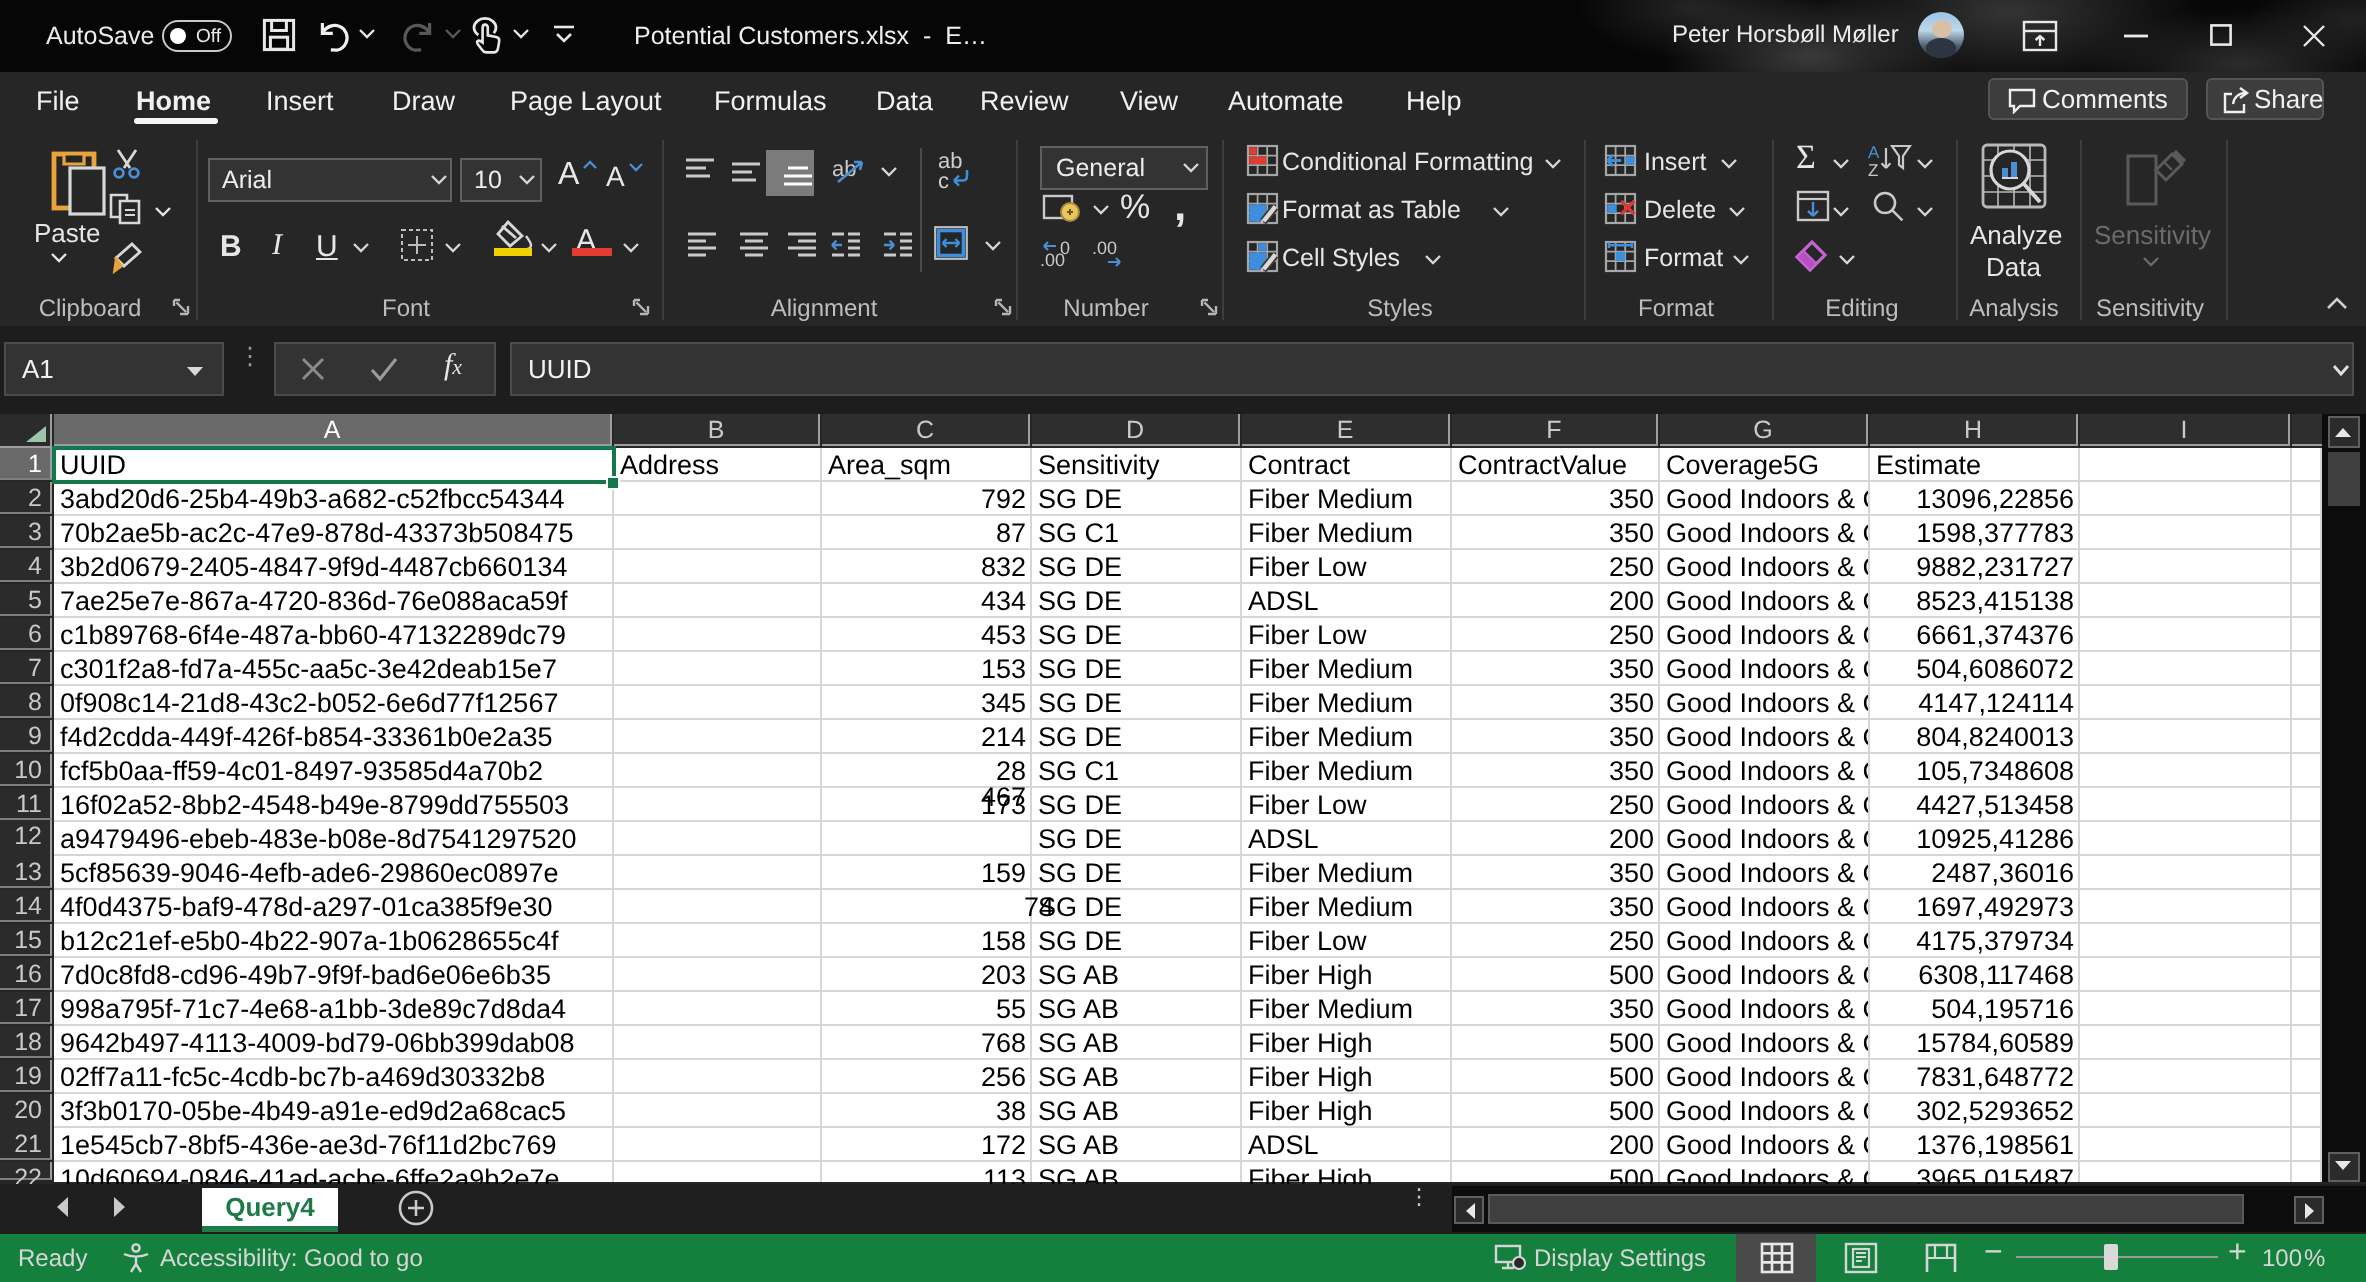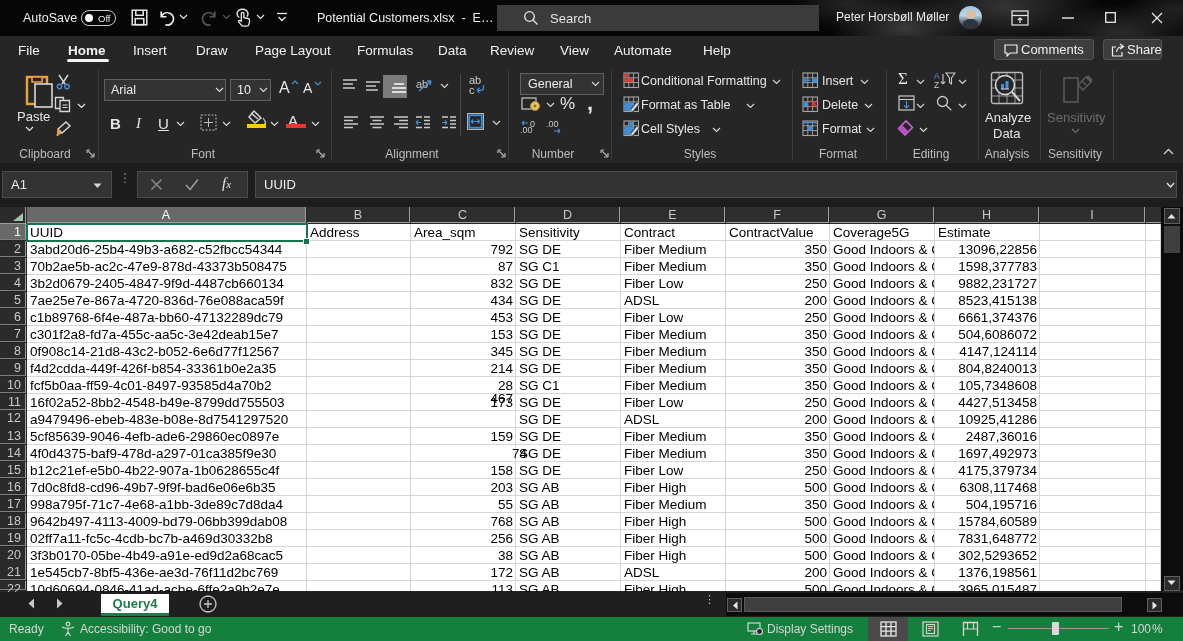--- a/index.html
+++ b/index.html
@@ -115,27 +115,20 @@
       </svg>
  <svg class="abs" style="left:256px;top:14px" width="9" height="6" viewBox="0 0 9 6">
         <path d="M1 1l3.5 3.5L8 1" fill="none" stroke="#e8e8e8" stroke-width="1.2"></path>
       </svg>
 
  <svg class="abs" style="left:276px;top:12px" width="12" height="11" viewBox="0 0 12 11">
         <path d="M1 1.5h10" stroke="#e8e8e8" stroke-width="1.3"></path>
         <path d="M2.5 5l3.5 3.5L9.5 5" fill="none" stroke="#e8e8e8" stroke-width="1.3"></path>
       </svg>
  <div id="title">Potential Customers.xlsx&nbsp;&nbsp;-&nbsp;&nbsp;E…</div>
- <div id="searchbox">
-  <svg class="abs" style="left:26px;top:5px" width="16" height="16" viewBox="0 0 16 16">
-          <circle cx="6.5" cy="6.5" r="4.8" fill="none" stroke="#e4e4e4" stroke-width="1.3"></circle>
-          <path d="M10 10l4.5 4.5" stroke="#e4e4e4" stroke-width="1.3"></path>
-        </svg>
-  <div class="stxt">Search</div>
- </div>
  <div id="profname">Peter Horsbøll Møller</div>
  <div id="avatar">
         <b></b>
         <i></i>
       </div>
 
  <svg class="abs" style="left:1011px;top:10px" width="18" height="16" viewBox="0 0 18 16">
         <rect x="1" y="1" width="16" height="14" fill="none" stroke="#e8e8e8" stroke-width="1.2"></rect>
         <path d="M1 5.5h16" stroke="#e8e8e8" stroke-width="1.2"></path>
         <path d="M9 13V8M6.8 10l2.2-2 2.2 2" fill="none" stroke="#e8e8e8" stroke-width="1.2"></path>

